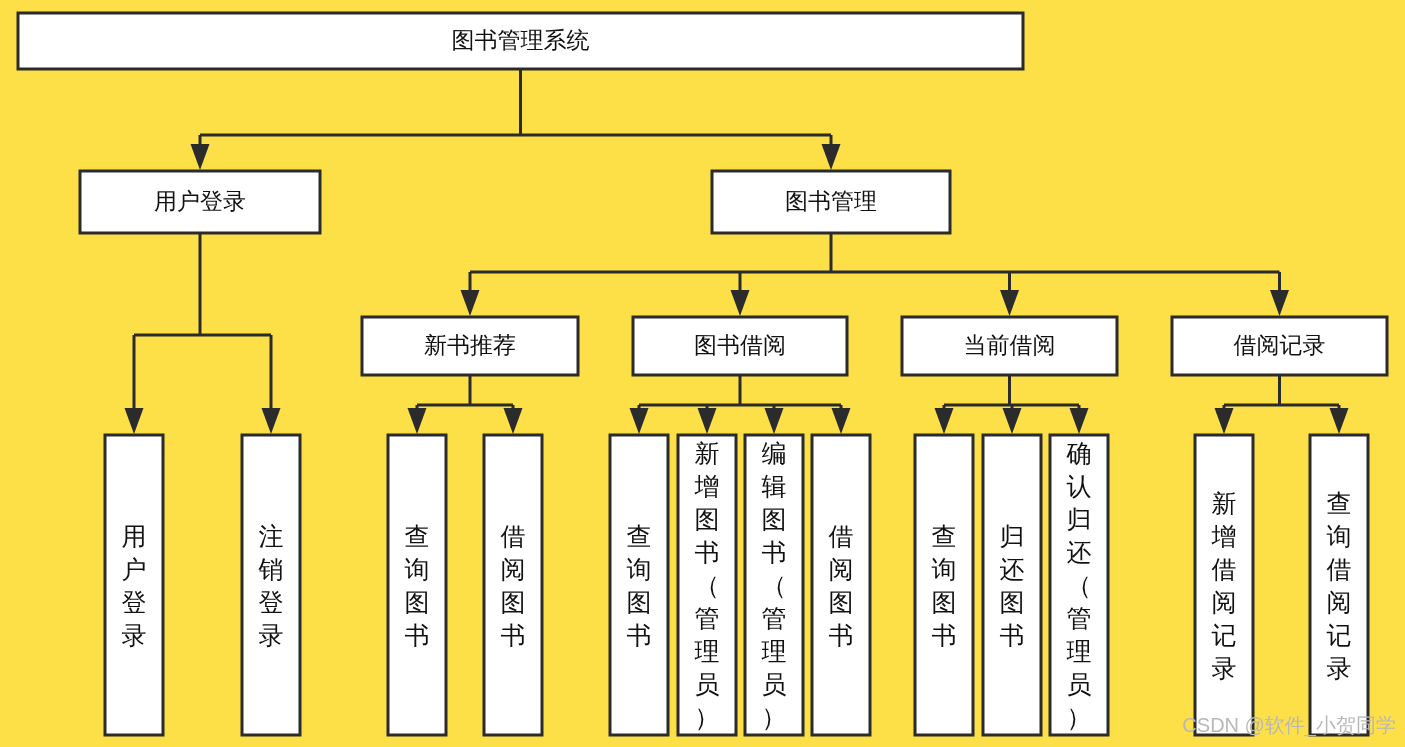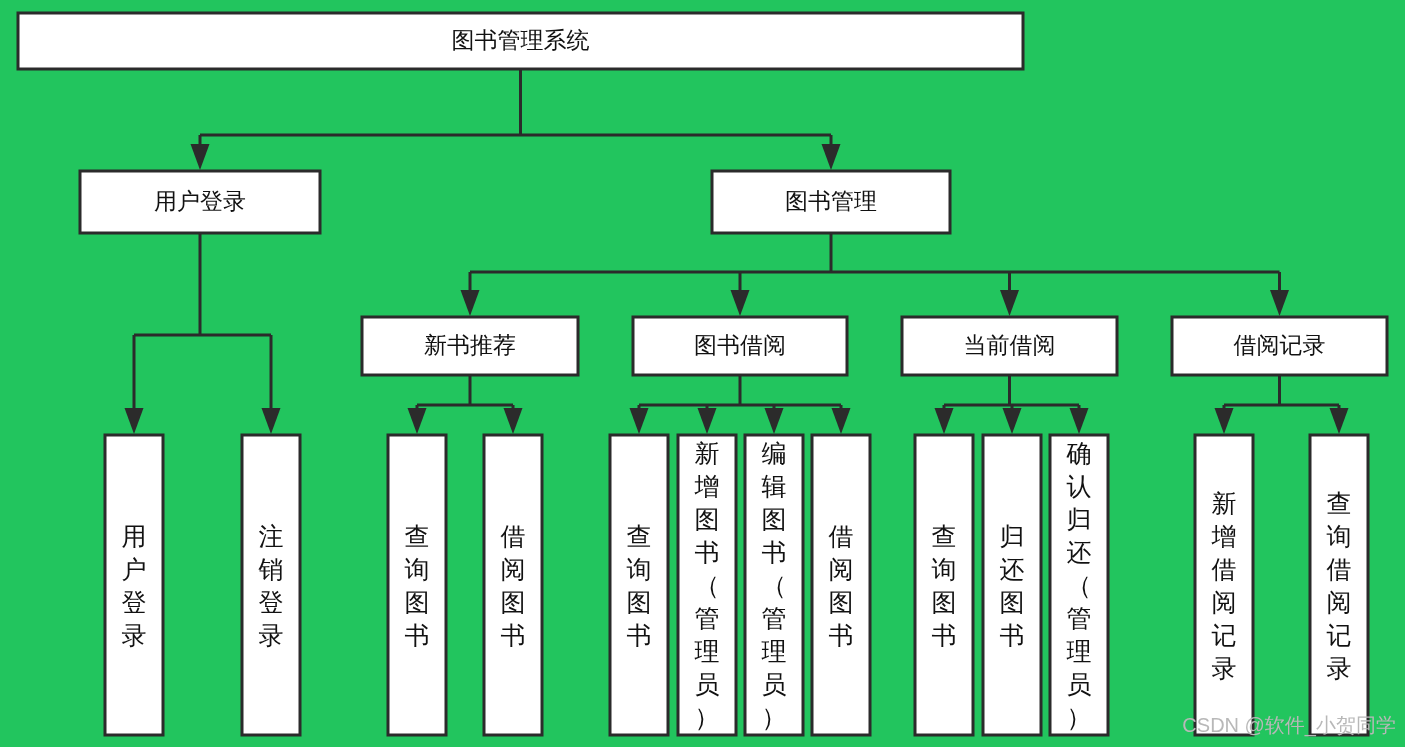--- a/index.html
+++ b/index.html
@@ -8,21 +8,21 @@
     padding: 0;
     background: #ffffff;
   }
   body {
     font-family: "Liberation Sans", "DejaVu Sans", sans-serif;
   }
   #diagram-root {
     position: relative;
     width: 1405px;
     height: 747px;
-    background: #22c55e;
+    background: #fde047;
     overflow: hidden;
   }
   svg.diagram-canvas {
     position: absolute;
     top: 0;
     left: 0;
     width: 1405px;
     height: 747px;
     display: block;
   }

